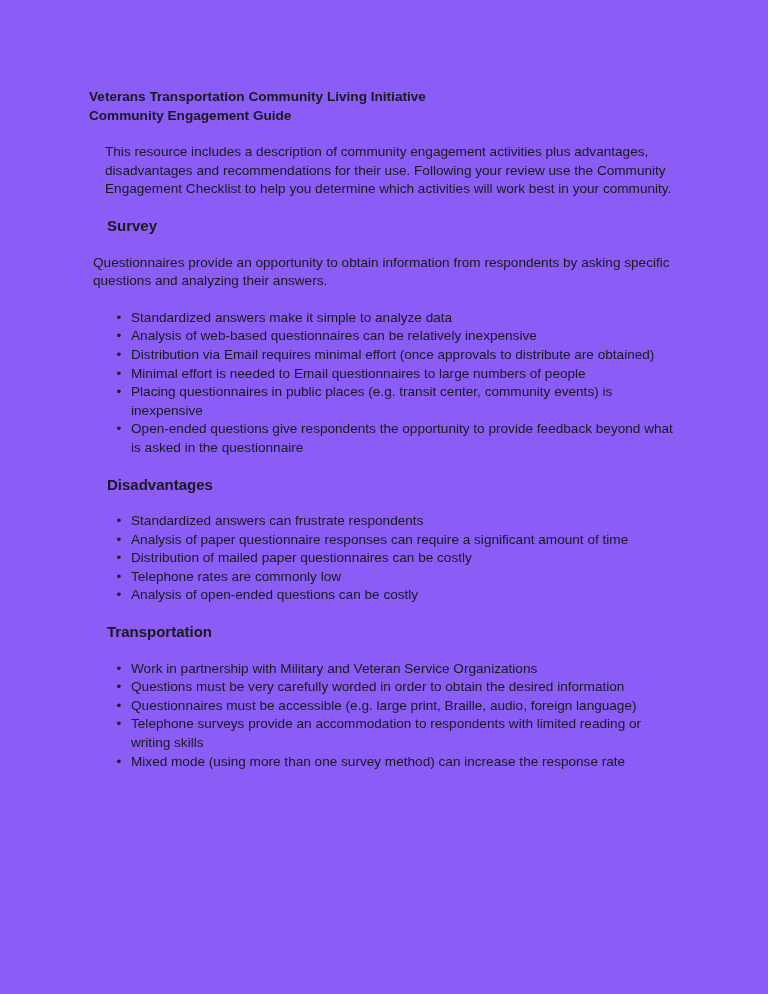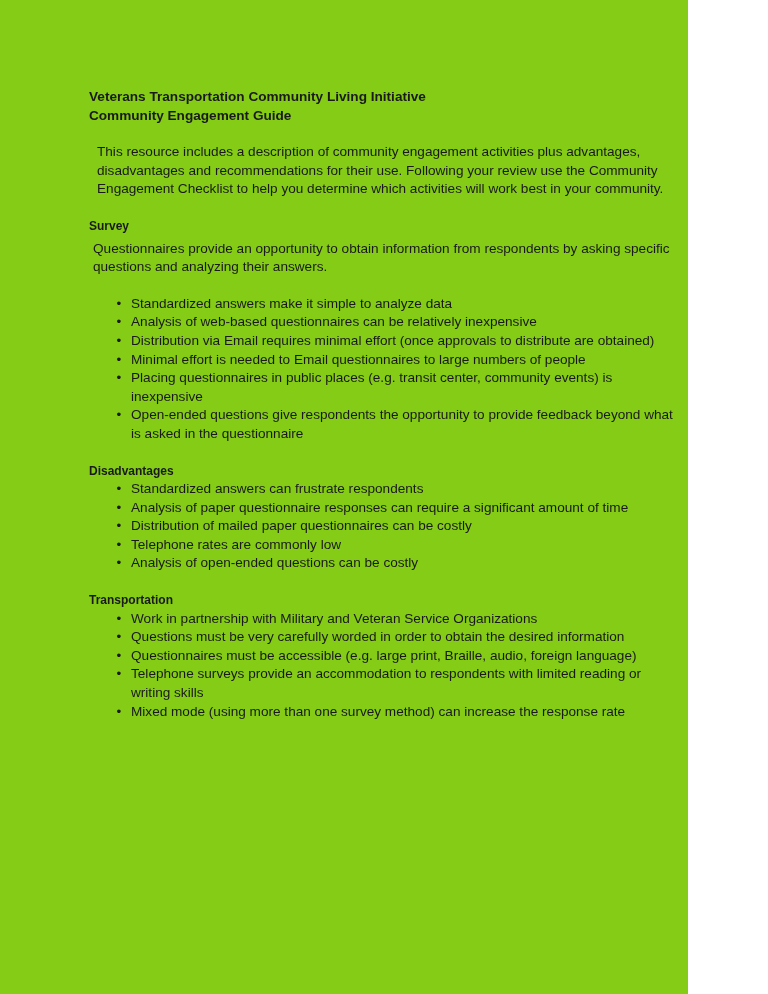--- a/index.html
+++ b/index.html
@@ -9,53 +9,53 @@
   }
   body {
     width: 768px;
     height: 994px;
     font-family: "Liberation Sans", sans-serif;
     color: #1a1a1a;
     -webkit-font-smoothing: antialiased;
   }
   .page {
     position: relative;
-    width: 688px;
+    width: 768px;
     height: 994px;
-    background: #84cc16;
+    background: #8b5cf6;
     box-sizing: border-box;
     padding: 88px 88px 0 89px;
   }
   .doc-body {
     width: 592px;
     font-size: 13.6px;
     line-height: 18.6px;
   }
   .doc-title {
     font-weight: bold;
     font-size: 13.6px;
     line-height: 18.6px;
     margin: 0;
   }
   .doc-title .title-line {
     display: block;
   }
   .intro {
-    margin: 18px 0 0 8px;
+    margin: 18px 0 0 16px;
     font-size: 13.6px;
     line-height: 18.6px;
   }
   .section {
     margin-top: 18px;
   }
   .section-heading {
     font-weight: bold;
-    font-size: 12px;
+    font-size: 15px;
     line-height: 18.6px;
-    margin: 0;
+    margin: 18px;
   }
   .section-body {
     font-size: 13.6px;
     line-height: 18.6px;
     margin: 4px;
   }
   .bullet-list {
     list-style: none;
     margin: 0;
     padding: 0;

